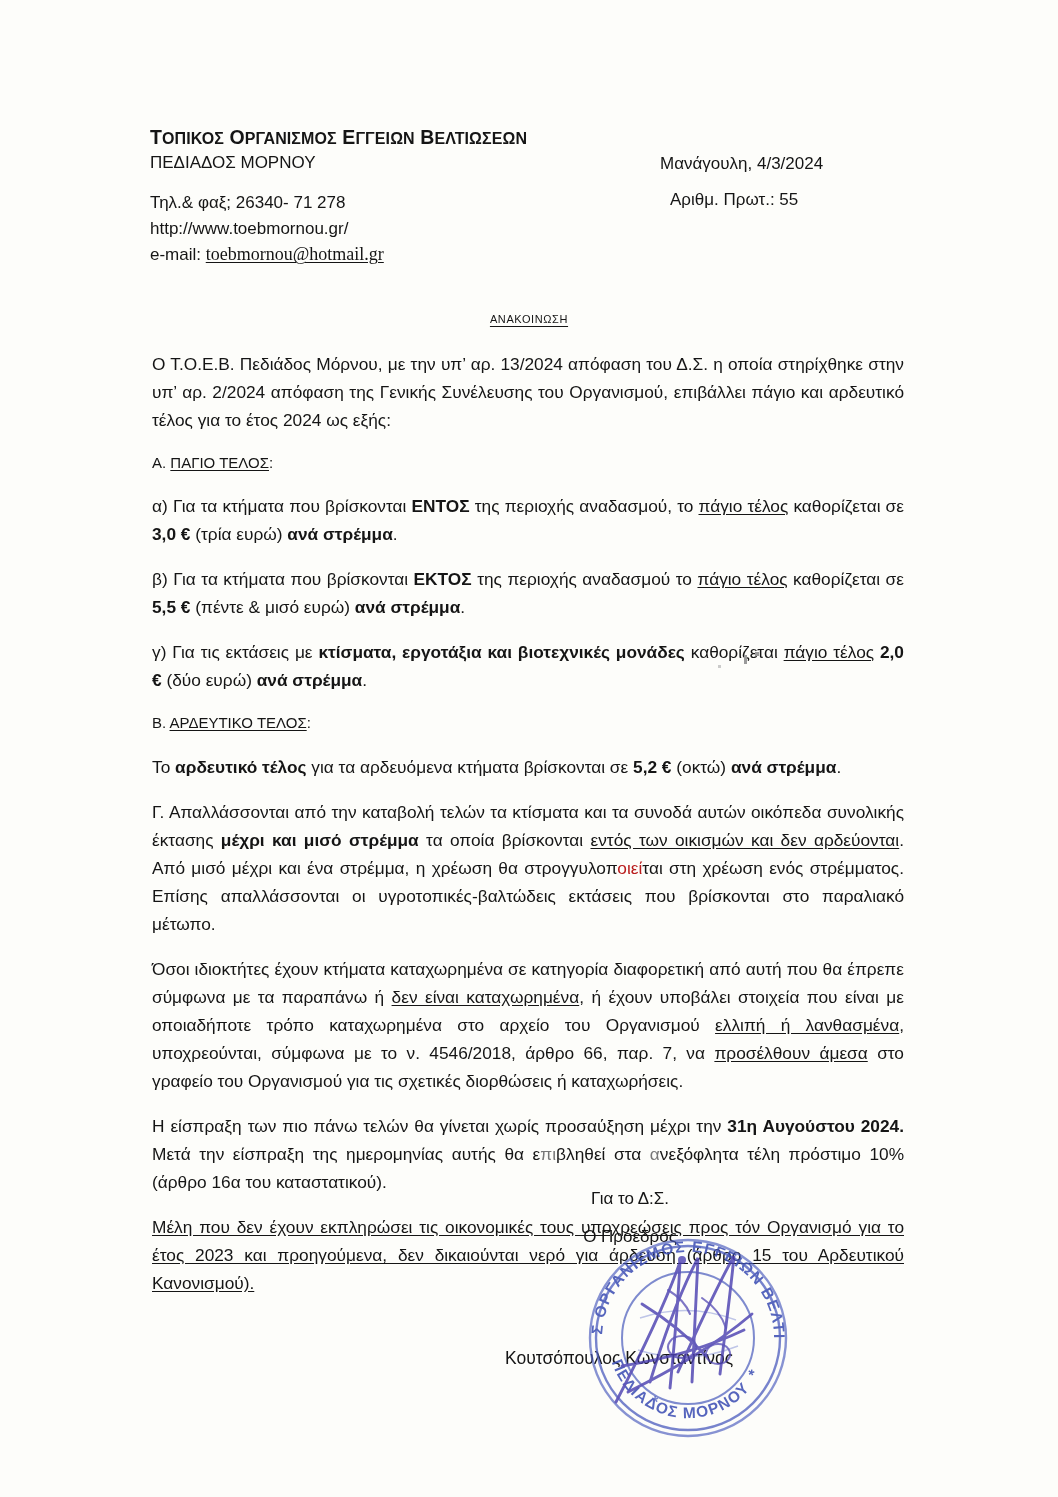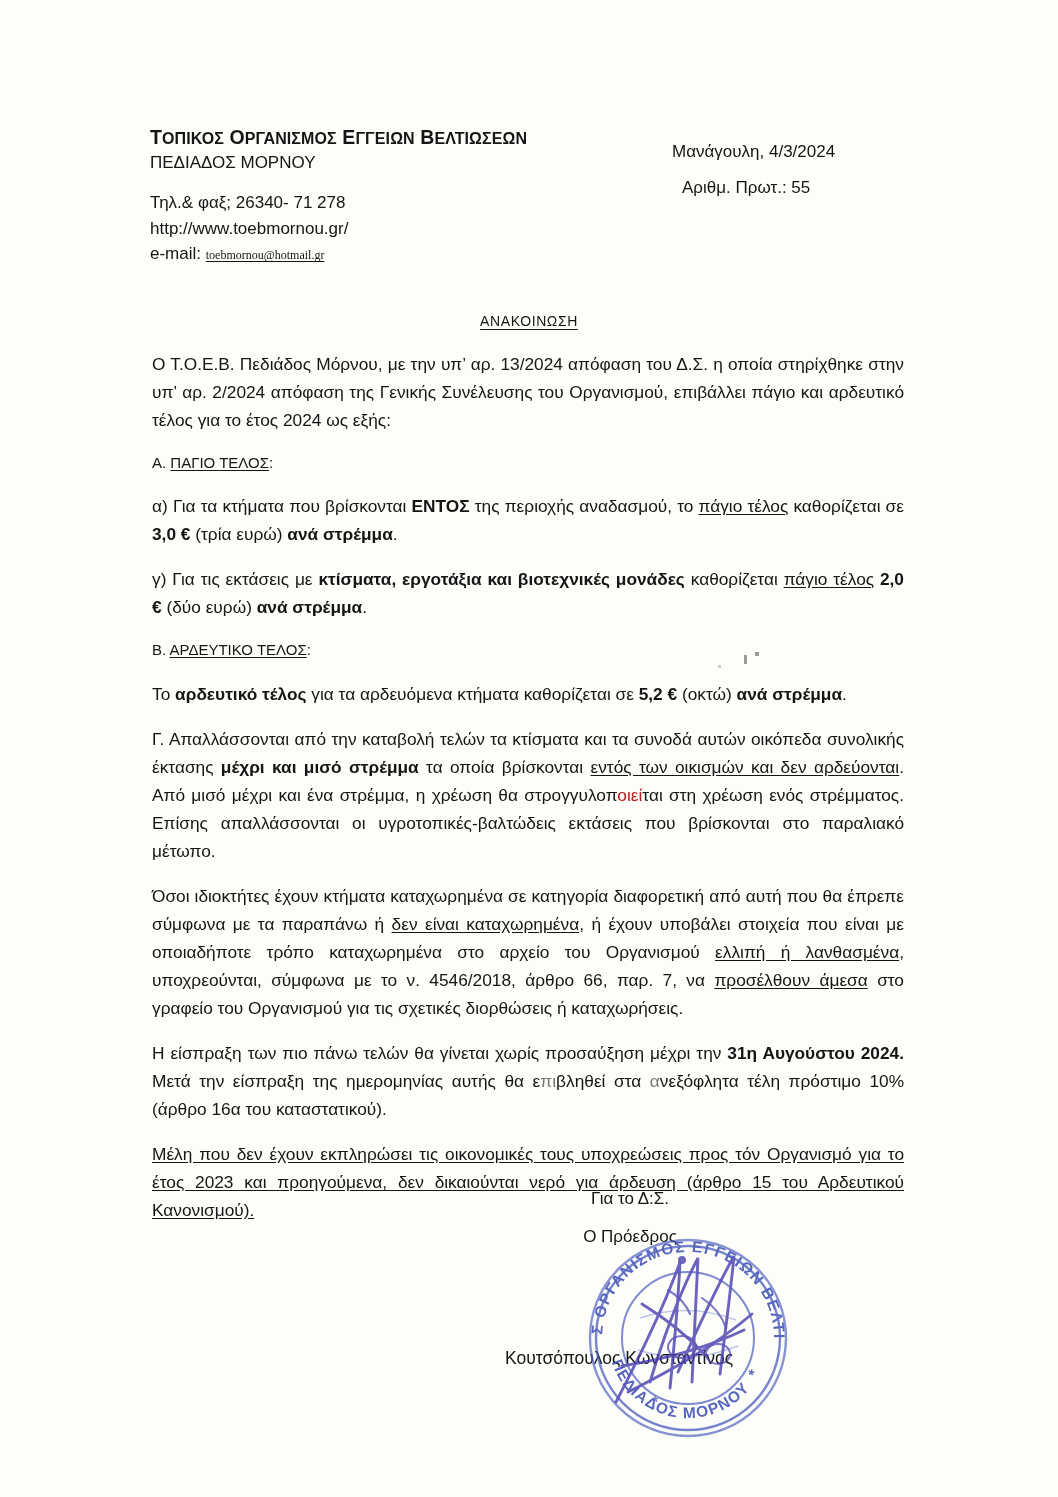--- a/index.html
+++ b/index.html
@@ -44,44 +44,43 @@
     margin-top: 15px;
     font-size: 17px;
     line-height: 1.52;
     font-weight: 400;
   }
   .contact div { white-space: nowrap; }
   .contact .email-addr {
     font-family: "Liberation Serif", "DejaVu Serif", serif;
     text-decoration: underline;
     text-underline-offset: 2px;
-    font-size: 12px;
+    font-size: 18px;
   }
 
   
   .meta {
     position: absolute;
     left: 660px;
-    top: 143px;
+    top: 155px;
     width: 300px;
     font-size: 17px;
     line-height: 1.1;
-    margin-left: 12px;
   }
   .meta .meta-place { display: block; }
   .meta .meta-proto { display: block; margin-top: 17px; margin-left: 10px; }
 
   
   .doc-title {
     position: absolute;
     left: 0;
     top: 313px;
     width: 1058px;
     text-align: center;
-    font-size: 14px;
+    font-size: 11px;
     letter-spacing: 0.6px;
   }
   .doc-title span {
     text-decoration: underline;
     text-underline-offset: 3px;
   }
 
   .body {
     position: absolute;
     left: 152px;
@@ -175,26 +174,27 @@
   </div>
 
   <div class="body">
 
     <p>Ο Τ.Ο.Ε.Β. Πεδιάδος Μόρνου, με την υπ’ αρ. 13/2024 απόφαση του Δ.Σ. η οποία στηρίχθηκε στην υπ’ αρ. 2/2024 απόφαση της Γενικής Συνέλευσης του Οργανισμού, επιβάλλει πάγιο και αρδευτικό τέλος για το έτος 2024 ως εξής:</p>
 
     <p class="sec-head"><span>Α. </span><span class="u">ΠΑΓΙΟ ΤΕΛΟΣ</span><span>:</span></p>
 
     <p><span>α) Για τα κτήματα που βρίσκονται </span><b>ΕΝΤΟΣ</b><span> της περιοχής αναδασμού, το </span><span class="u">πάγιο τέλος</span><span> καθορίζεται σε </span><b>3,0 €</b><span> (τρία ευρώ) </span><b>ανά στρέμμα</b><span>.</span></p>
 
+    <p><span>β) Για τα κτήματα που βρίσκονται </span><b>ΕΚΤΟΣ</b><span> της περιοχής αναδασμού το </span><span class="u">πάγιο τέλος</span><span> καθορίζεται σε </span><b>5,5 €</b><span> (πέντε &amp; μισό ευρώ) </span><b>ανά στρέμμα</b><span>.</span></p>
 
     <p><span>γ) Για τις εκτάσεις με </span><b>κτίσματα, εργοτάξια και βιοτεχνικές μονάδες</b><span> καθορίζεται </span><span class="u">πάγιο τέλος</span><span>  </span><b>2,0 €</b><span> (δύο ευρώ) </span><b>ανά στρέμμα</b><span>.</span></p>
 
     <p class="sec-head"><span>Β. </span><span class="u">ΑΡΔΕΥΤΙΚΟ ΤΕΛΟΣ</span><span>:</span></p>
 
-    <p><span>Το </span><b>αρδευτικό τέλος</b><span> για τα αρδευόμενα κτήματα καθορίζεται σε </span><b>5,2 €</b><span> (οκτώ) </span><b>ανά στρέμμα</b><span>.</span></p>
+    <p><span>Το </span><b>αρδευτικό τέλος</b><span> για τα αρδευόμενα κτήματα βρίσκονται σε </span><b>5,2 €</b><span> (οκτώ) </span><b>ανά στρέμμα</b><span>.</span></p>
 
     <p><span>Γ. Απαλλάσσονται από την καταβολή τελών τα κτίσματα και τα συνοδά αυτών οικόπεδα συνολικής έκτασης </span><b>μέχρι και μισό στρέμμα</b><span> τα οποία βρίσκονται </span><span class="u">εντός των οικισμών και δεν αρδεύονται</span><span>. Από μισό μέχρι και ένα στρέμμα, η χρέωση θα στρογγυλοπ</span><span class="faded">οιεί</span><span>ται στη χρέωση ενός στρέμματος. Επίσης απαλλάσσονται οι υγροτοπικές-βαλτώδεις εκτάσεις που βρίσκονται στο παραλιακό μέτωπο.</span></p>
 
     <p><span>Όσοι ιδιοκτήτες έχουν κτήματα καταχωρημένα σε κατηγορία διαφορετική από αυτή που θα έπρεπε σύμφωνα με τα παραπάνω ή </span><span class="u">δεν είναι καταχωρημένα</span><span>, ή έχουν υποβάλει στοιχεία που είναι με οποιαδήποτε τρόπο καταχωρημένα στο αρχείο του Οργανισμού </span><span class="u">ελλιπή ή λανθασμένα</span><span>, υποχρεούνται, σύμφωνα με το ν. 4546/2018, άρθρο 66, παρ. 7, να </span><span class="u">προσέλθουν άμεσα</span><span> στο γραφείο του Οργανισμού για τις σχετικές διορθώσεις ή καταχωρήσεις.</span></p>
 
     <p><span>Η είσπραξη των πιο πάνω τελών θα γίνεται χωρίς προσαύξηση μέχρι την </span><b>31η Αυγούστου 2024.</b><span> Μετά την είσπραξη της ημερομηνίας αυτής θα ε</span><span class="faded2">πι</span><span>βληθεί στα </span><span class="faded2">α</span><span>νεξόφλητα τέλη πρόστιμο 10% (άρθρο 16α του καταστατικού).</span></p>
 
     <p><span class="u">Μέλη που δεν έχουν εκπληρώσει τις οικονομικές τους υποχρεώσεις προς τόν Οργανισμό για το έτος 2023 και προηγούμενα, δεν δικαιούνται νερό για άρδευση (άρθρο 15 του Αρδευτικού Κανονισμού).</span></p>
 
   </div>

